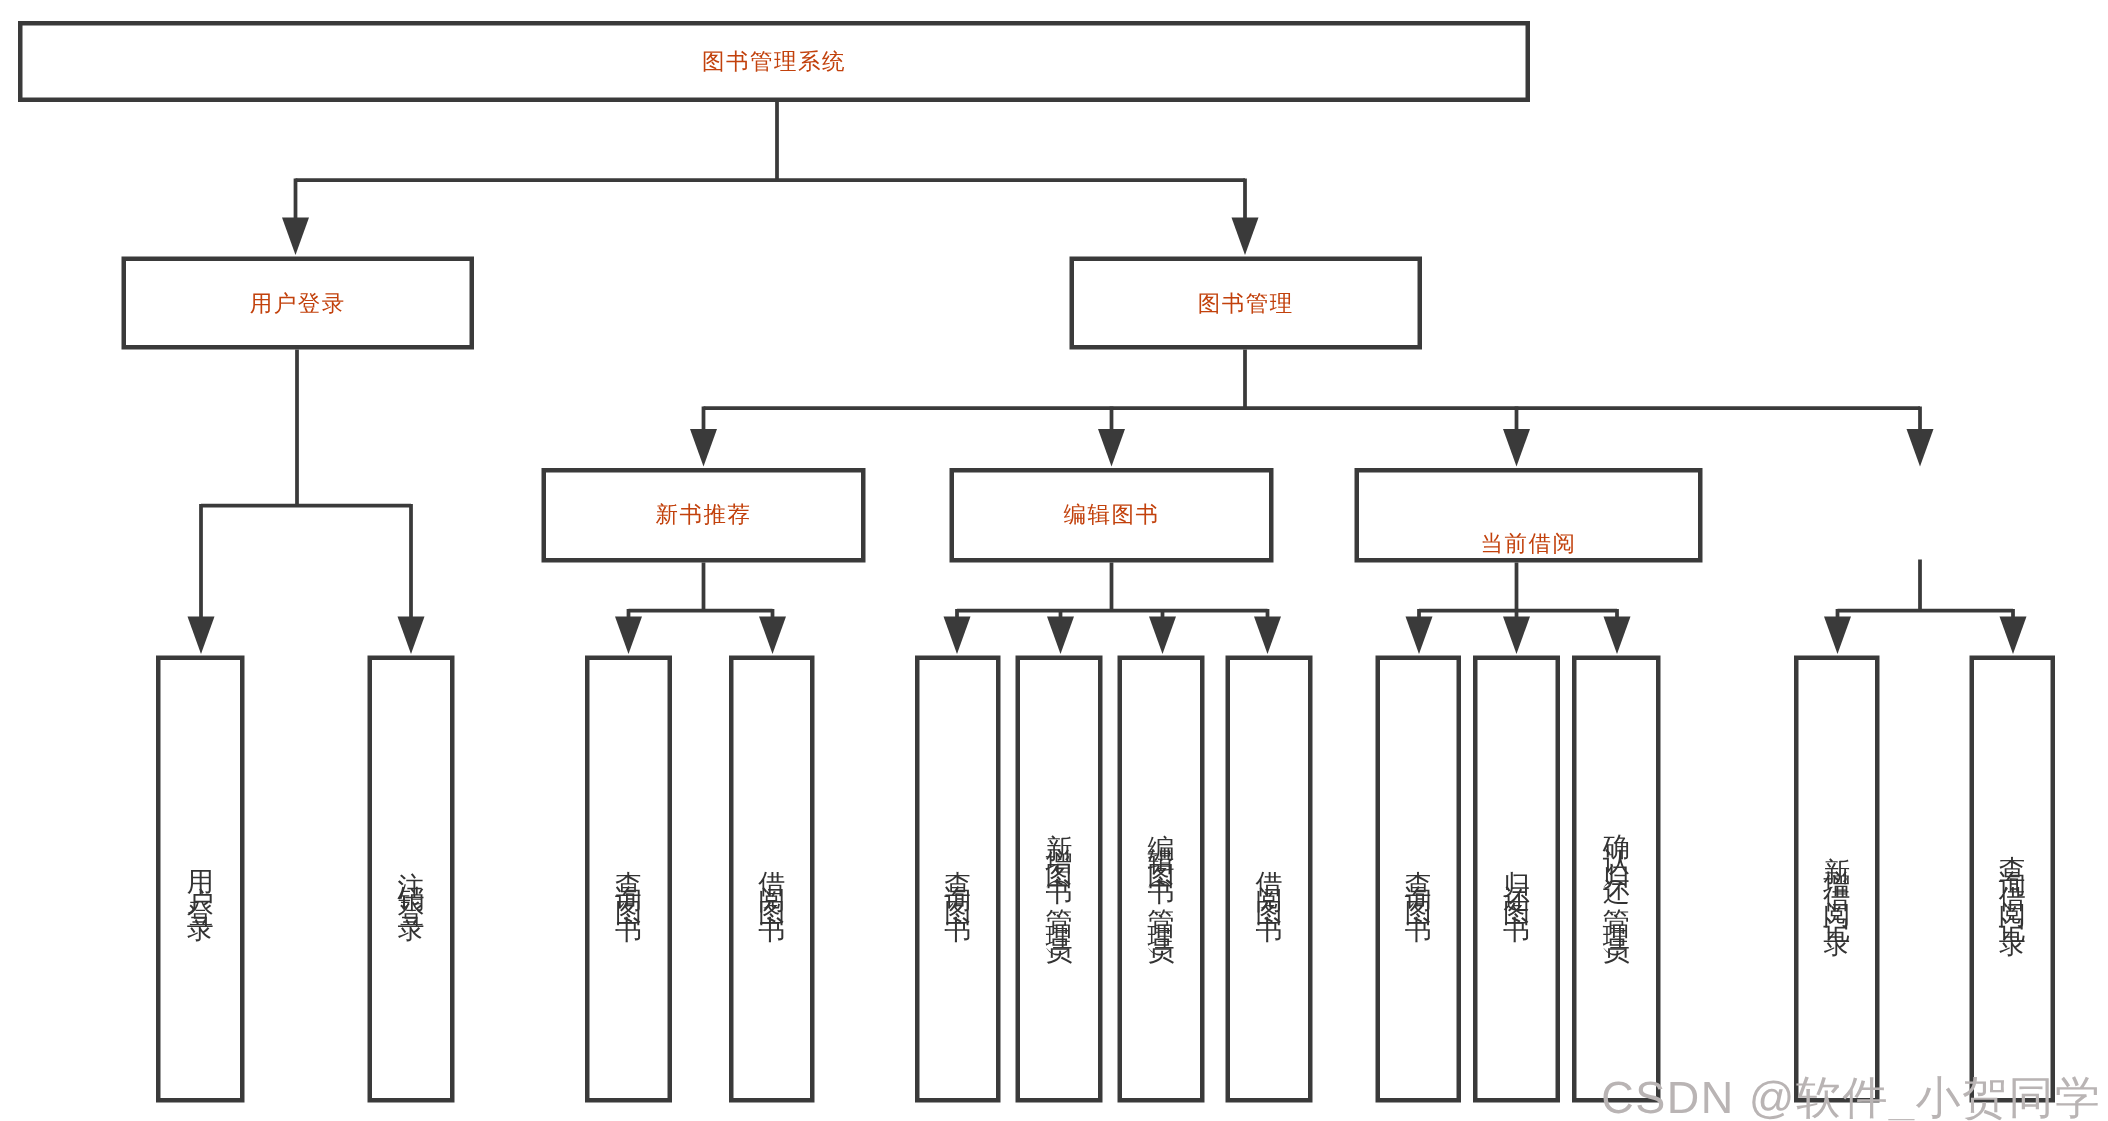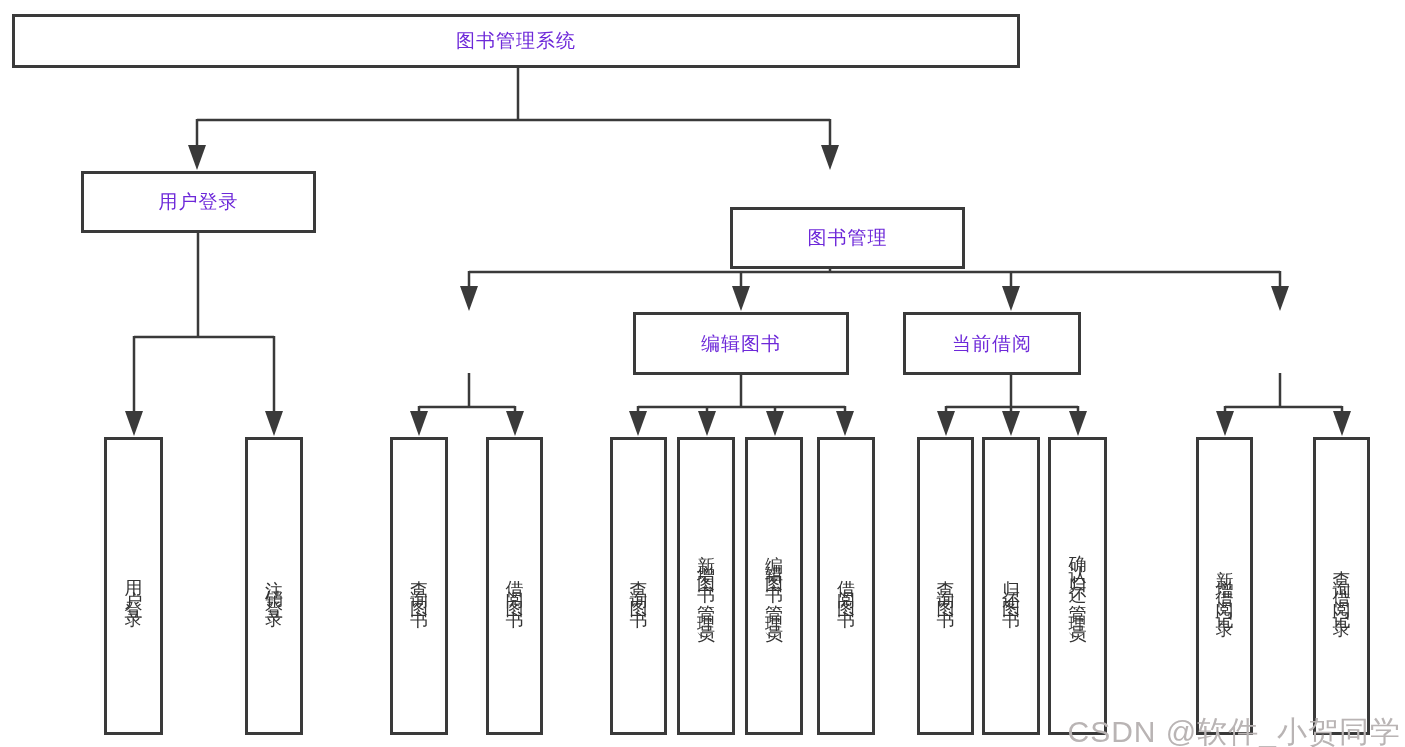--- a/index.html
+++ b/index.html
@@ -19,22 +19,22 @@
   .node {
     position: absolute;
     box-sizing: border-box;
     border: 3px solid #3a3a3a;
     background: #ffffff;
     display: flex;
     align-items: center;
     justify-content: center;
   }
   .node .h-label {
-    font-size: 19px;
-    color: #6d28d9;
+    font-size: 15px;
+    color: #c2410c;
     letter-spacing: 1px;
     white-space: nowrap;
   }
   .leaf {
     top: 437px;
     height: 298px;
   }
   .leaf .v-label {
     writing-mode: vertical-rl;
     text-orientation: mixed;
@@ -148,28 +148,31 @@
     </g>
   </svg>
 
   <div class="node" style="left:12px; top:14px; width:1008px; height:54px;">
     <span class="h-label">图书管理系统</span>
   </div>
 
   <div class="node" style="left:81px; top:171px; width:235px; height:62px;">
     <span class="h-label">用户登录</span>
   </div>
-  <div class="node" style="left:730px; top:171px; width:235px; height:62px;margin-top:36px;">
+  <div class="node" style="left:713px; top:171px; width:235px; height:62px;">
     <span class="h-label">图书管理</span>
   </div>
 
+  <div class="node" style="left:361px; top:312px; width:216px; height:63px;">
+    <span class="h-label">新书推荐</span>
+  </div>
   <div class="node" style="left:633px; top:312px; width:216px; height:63px;">
     <span class="h-label">编辑图书</span>
   </div>
-  <div class="node" style="left:903px; top:312px; width:178px; height:63px;">
+  <div class="node" style="left:903px; top:312px; width:232px; height:63px;align-items:flex-end;">
     <span class="h-label">当前借阅</span>
   </div>
 
   <div class="node leaf" style="left:104px; width:59px;">
     <span class="v-label">用户登录</span>
   </div>
   <div class="node leaf" style="left:245px; width:58px;">
     <span class="v-label">注销登录</span>
   </div>
 

